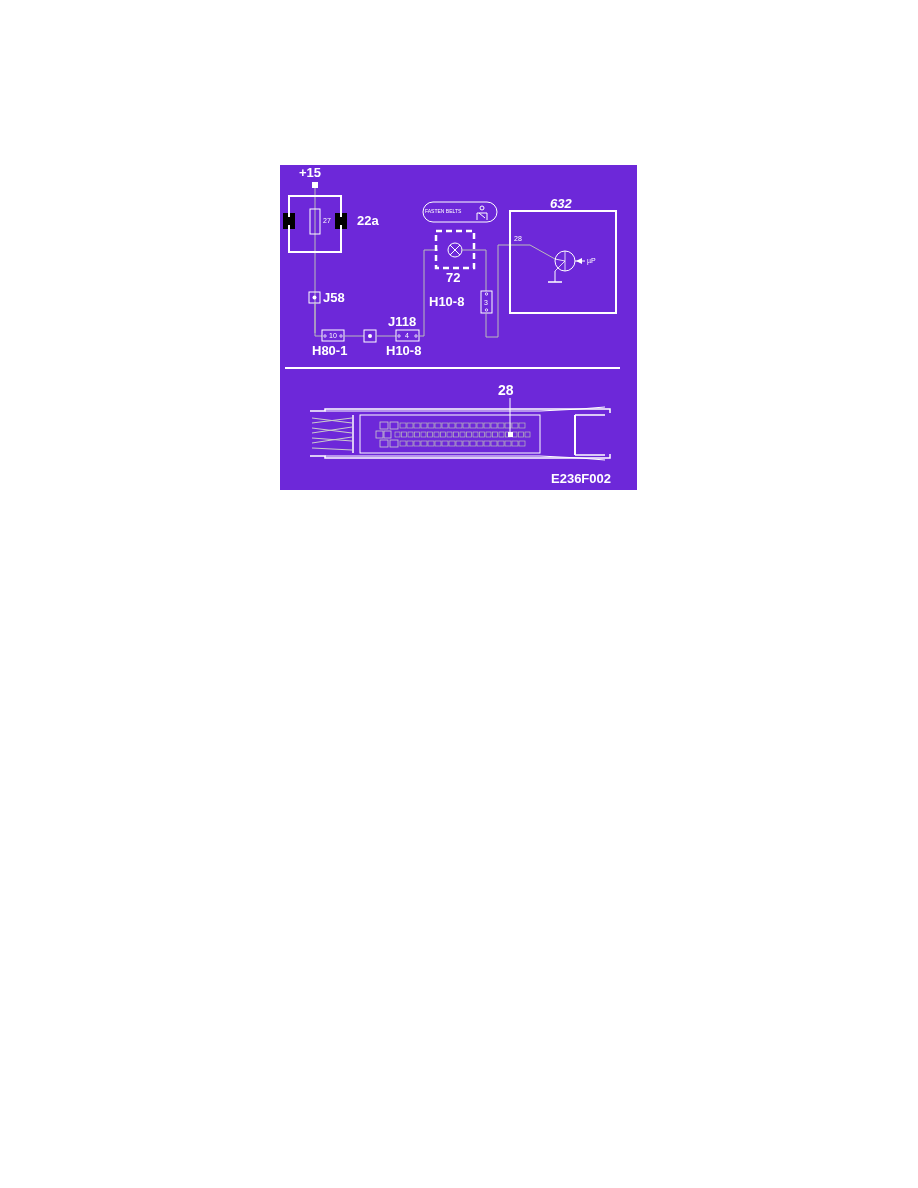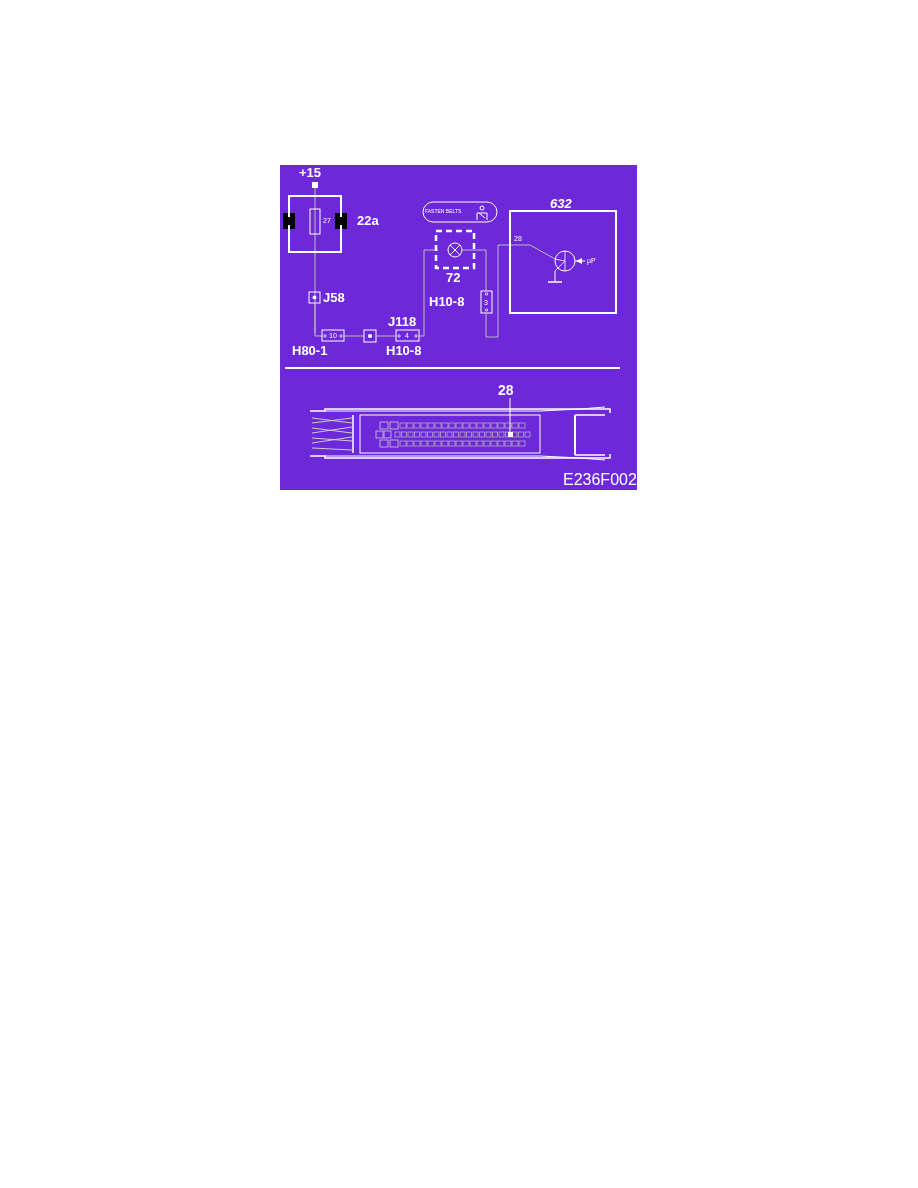--- a/index.html
+++ b/index.html
@@ -175,25 +175,25 @@
       <line x1="230" y1="233" x2="230" y2="267" stroke="#fff" stroke-width="1"></line>
     </g>
   </svg>
 
   <div class="lbl md" style="left:19px;top:1px;">+15</div>
   <div class="lbl sm" style="left:43px;top:52px;">27</div>
   <div class="lbl md" style="left:77px;top:49px;">22a</div>
   <div class="lbl md" style="left:43px;top:126px;">J58</div>
   <div class="lbl md" style="left:84px;top:150px;margin-left:24px;">J118</div>
   <div class="lbl sm" style="left:49px;top:167px;">10</div>
-  <div class="lbl md" style="left:12px;top:179px;">H80-1</div>
+  <div class="lbl md" style="left:32px;top:179px;">H80-1</div>
   <div class="lbl sm" style="left:125px;top:167px;">4</div>
   <div class="lbl md" style="left:106px;top:179px;">H10-8</div>
   <div class="lbl sm" style="left:145px;top:44px;font-size:5px;">FASTEN BELTS</div>
   <div class="lbl md" style="left:166px;top:106px;">72</div>
   <div class="lbl md" style="left:149px;top:130px;">H10-8</div>
   <div class="lbl sm" style="left:204px;top:134px;">3</div>
   <div class="lbl md" style="left:270px;top:32px;font-style:italic;">632</div>
   <div class="lbl sm" style="left:234px;top:70px;">28</div>
   <div class="lbl sm" style="left:307px;top:92px;">µP</div>
   <div class="lbl md" style="left:218px;top:218px;font-size:14px;">28</div>
-  <div class="lbl md" style="left:283px;top:307px;font-weight:normal;font-size:16px;">E236F002</div>
+  <div class="lbl md" style="left:271px;top:307px;font-weight:bold;font-size:13px;">E236F002</div>
 </div>
 
 </body></html>

